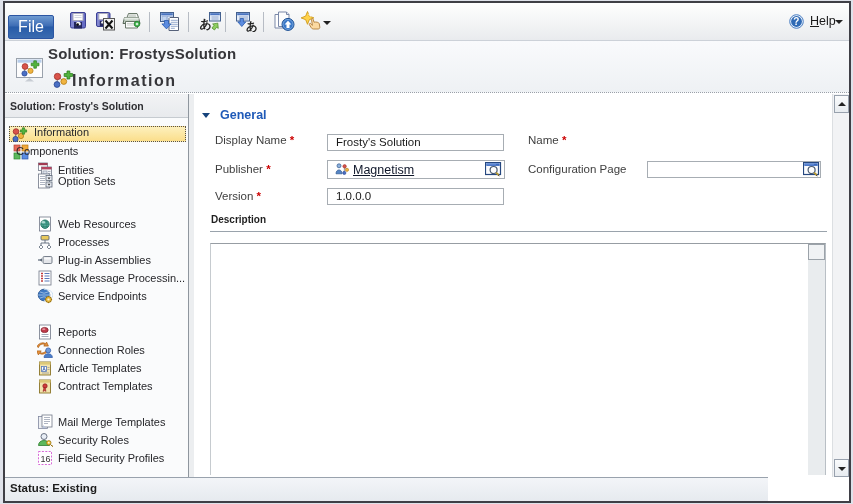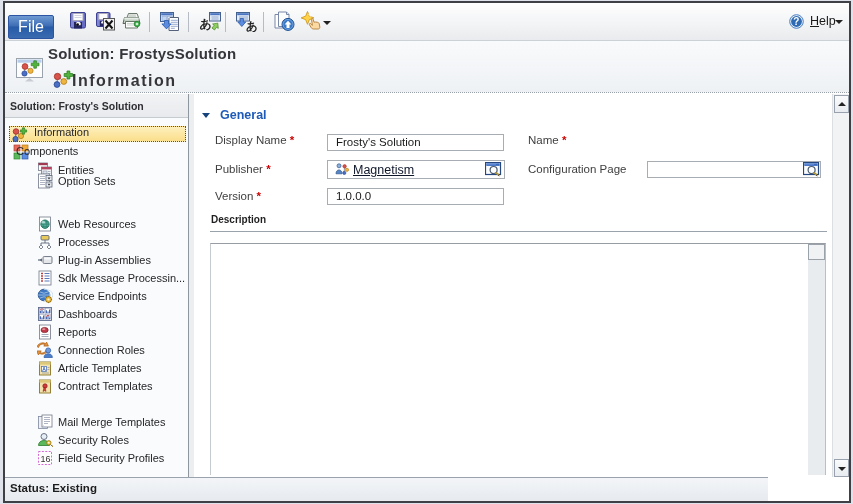--- a/index.html
+++ b/index.html
@@ -235,32 +235,20 @@
     </div>
     <div class="abs nav" style="top:193px;">
       <svg style="left:32px;" width="16" height="16" viewBox="0 0 16 16">
         <circle cx="7" cy="7" r="5.8" fill="#3e78c2" stroke="#1e4c8c" stroke-width="0.8"></circle>
         <path d="M7 1.2 a5.8 5.8 0 0 1 0 11.6 a9 5.8 0 0 0 0-11.6 M1.2 7 h11.6 M2.6 3.8 a8 8 0 0 0 8.8 0 M2.6 10.2 a8 8 0 0 1 8.8 0" stroke="#bcd4ee" stroke-width="0.7" fill="none"></path>
         <circle cx="11.5" cy="11.5" r="3" fill="#e8b93c" stroke="#9a7314" stroke-width="0.8"></circle>
         <circle cx="11.5" cy="11.5" r="1.1" fill="#fdf4d8"></circle>
         <path d="M11.5 7.9 v1.2 M11.5 13.9 v1.2 M7.9 11.5 h1.2 M13.9 11.5 h1.2 M9 9 l.8.8 M13.2 13.2 l.8.8 M14 9 l-.8.8 M9.8 13.2 l-.8.8" stroke="#9a7314" stroke-width="1"></path>
       </svg>
       <span class="txt" style="left:53px;">Service Endpoints</span>
-    </div>
-    <div class="abs nav" style="top:211px;">
-      <svg style="left:32px;" width="16" height="16" viewBox="0 0 16 16">
-        <rect x="1.5" y="1.5" width="13" height="13" fill="#fff" stroke="#5c6a8e" stroke-width="0.9"></rect>
-        <rect x="2.3" y="2.3" width="5.4" height="5.4" fill="#fdfdfe" stroke="#8892b4" stroke-width="0.5"></rect>
-        <rect x="8.3" y="2.3" width="5.4" height="5.4" fill="#fdfdfe" stroke="#8892b4" stroke-width="0.5"></rect>
-        <rect x="2.3" y="8.3" width="5.4" height="5.4" fill="#fdfdfe" stroke="#8892b4" stroke-width="0.5"></rect>
-        <rect x="8.3" y="8.3" width="5.4" height="5.4" fill="#fdfdfe" stroke="#8892b4" stroke-width="0.5"></rect>
-        <path d="M3.4 7 v-2.2 M5 7 v-3.6 M6.6 7 v-1.6 M9.4 7 v-2.8 M11 7 v-1.6 M12.6 7 v-3.6 M3.4 13 v-2.8 M5 13 v-1.6 M6.6 13 v-3.6 M9.4 13 v-2.2 M11 13 v-3.6 M12.6 13 v-1.6" stroke="#3e64b0" stroke-width="1.1"></path>
-        <path d="M3 4 l2-1.3 1.8 1 M9 10.5 l2-1.3 1.8 1" stroke="#c23c3c" stroke-width="0.8" fill="none"></path>
-      </svg>
-      <span class="txt" style="left:53px;">Dashboards</span>
     </div>
     <div class="abs nav" style="top:229px;">
       <svg style="left:32px;" width="16" height="16" viewBox="0 0 16 16">
         <rect x="2.5" y="1" width="11" height="14" fill="#fff" stroke="#707888" stroke-width="0.8"></rect>
         <ellipse cx="7.6" cy="6" rx="3.6" ry="2.6" fill="#c03a4a" stroke="#7d1c28" stroke-width="0.7"></ellipse>
         <ellipse cx="6.8" cy="5.2" rx="1.6" ry="0.9" fill="#e89aa4" opacity="0.9"></ellipse>
         <path d="M4.5 10.5 h7 M4.5 12.5 h7" stroke="#9aa2b2" stroke-width="0.9"></path>
       </svg>
       <span class="txt" style="left:53px;">Reports</span>
     </div>

